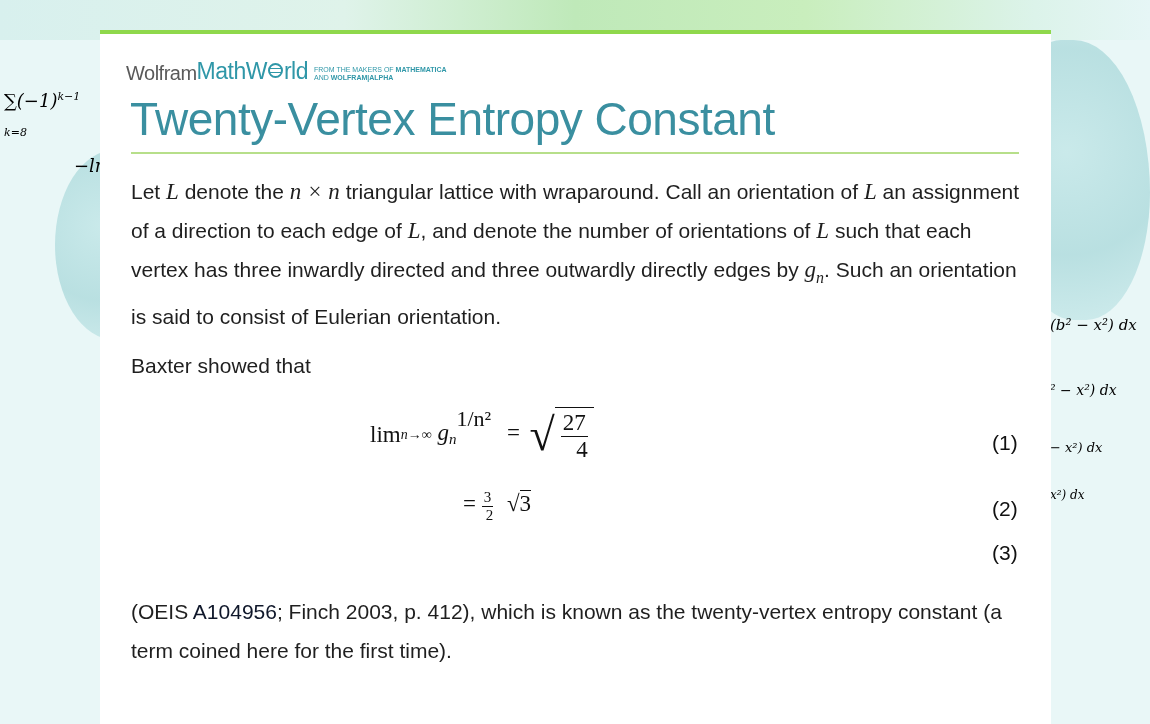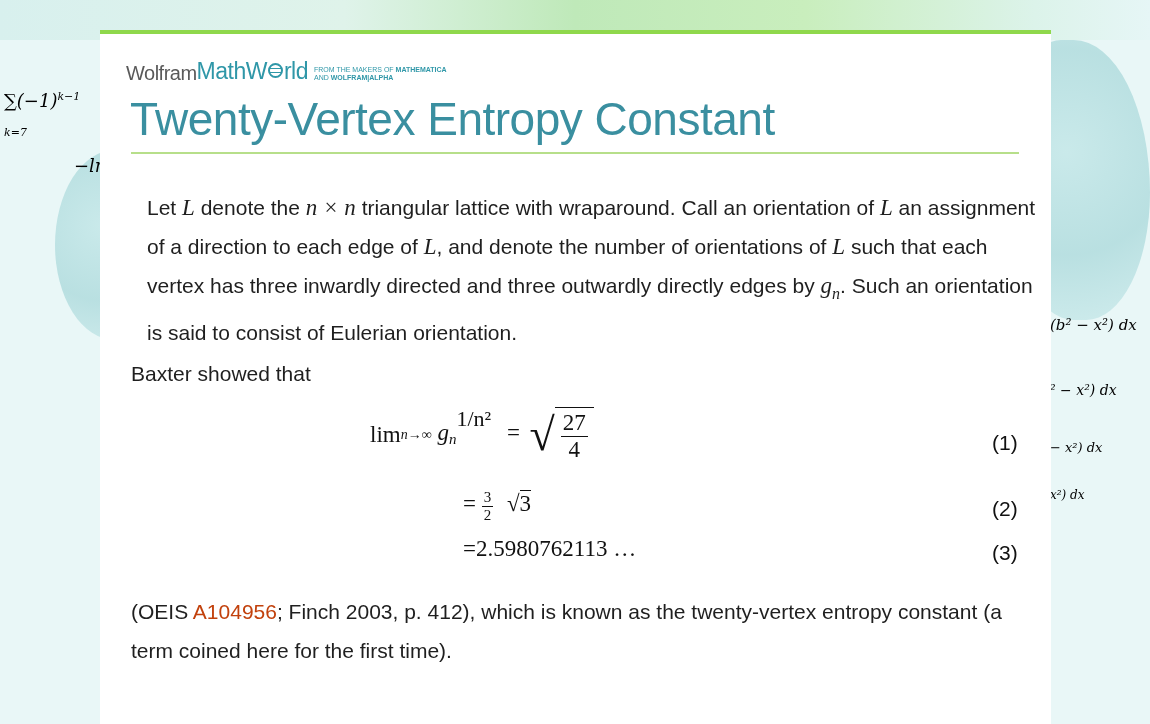--- a/index.html
+++ b/index.html
@@ -48,58 +48,58 @@
   }
   .para {
     position: absolute; left: 31px; width: 900px; font-size: 21px; line-height: 39px; color: #1f1f1f;
   }
   .m { font-family: "Liberation Serif", "DejaVu Serif", serif; font-style: italic; font-size: 23px; }
   .sub { font-size: 16px; vertical-align: -6px; }
   .eq {
     position: absolute; font-family: "Liberation Serif", "DejaVu Serif", serif; color: #111; font-size: 23px;
   }
   .eqnum { position: absolute; left: 892px; font-size: 21px; color: #111; }
-  .frac { display: inline-flex; flex-direction: column; align-items: center; vertical-align: middle; }
+  .frac { display: inline-flex; flex-direction: column; align-items: flex-end; vertical-align: middle; }
   .frac .num { border-bottom: 1.5px solid #111; padding: 0 2px; line-height: 1.1; }
   .frac .den { line-height: 1.1; }
-  .link { color: #c2410c; text-decoration: none; }
+  .link { color: #0f172a; text-decoration: none; }
 </style>
 </head>
 <body>
 
 <div class="bg-top"></div>
 <div class="bg-blob" style="left:55px; top:150px; width:120px; height:190px;"></div>
 <div class="bg-blob" style="left:1010px; top:40px; width:140px; height:280px; border-radius: 40% 60% 50% 50%;"></div>
 <div class="bg-formula" style="left:4px; top:90px; font-size:18px;">∑(−1)<sup style="font-size:11px">k−1</sup></div>
-<div class="bg-formula" style="left:4px; top:126px; font-size:11px;">k=7</div>
+<div class="bg-formula" style="left:4px; top:126px; font-size:11px;">k=8</div>
 <div class="bg-formula" style="left:74px; top:134px; font-size:18px;margin-top:21px;">−ln</div>
 <div class="bg-formula" style="left:1050px; top:316px; font-size:15px;">(b² − x²)  dx</div>
 <div class="bg-formula" style="left:1050px; top:382px; font-size:14px;font-style:italic;">² − x²)  dx</div>
 <div class="bg-formula" style="left:1050px; top:440px; font-size:13px;">− x²)  dx</div>
 <div class="bg-formula" style="left:1050px; top:488px; font-size:12px;">x²)  dx</div>
 
 <div class="card">
 
   <div class="brand">
     <span class="brand-wolfram">Wolfram</span>
     <span class="brand-mathworld"><span>MathW</span><span class="brand-globe"></span><span>rld</span></span>
     <span class="brand-tag">
       <span>FROM THE MAKERS OF </span><b>MATHEMATICA</b><br>
       <span>AND </span><b>WOLFRAM|ALPHA</b>
     </span>
   </div>
 
   <h1 class="page-title">Twenty-Vertex Entropy Constant</h1>
   <div class="title-rule"></div>
 
-  <p class="para" style="top:138px; margin:16px;">
+  <p class="para" style="top:138px; margin:0;">
     <span>Let </span><span class="m">L</span><span> denote the </span><span class="m">n × n</span><span> triangular lattice with wraparound. Call an orientation of </span><span class="m">L</span><span> an assignment of a direction to each edge of </span><span class="m">L</span><span>, and denote the number of orientations of </span><span class="m">L</span><span> such that each vertex has three inwardly directed and three outwardly directly edges by </span><span class="m">g</span><span class="m sub">n</span><span>. Such an orientation is said to consist of Eulerian orientation.</span>
   </p>
 
-  <p class="para" style="top:320px; margin:0;">Baxter showed that</p>
+  <p class="para" style="top:312px; margin:0;">Baxter showed that</p>
 
   <div class="eq" style="left:270px; top:372px;">
     <span style="display:inline-flex; flex-direction:row; align-items:center; vertical-align:middle;">
       <span>lim</span>
       <span style="font-size:14px; font-style:italic; line-height:14px;">n→∞</span>
     </span>
     <span style="font-style:italic;">g</span><span style="font-style:italic; font-size:15px; vertical-align:-4px;">n</span><span style="font-size:22px; vertical-align:14px;">1/n²</span>
     <span style="margin-left:10px;">=</span>
     <span style="font-size:46px; vertical-align:middle; margin-left:4px;">√</span><span class="frac" style="border-top:1.5px solid #111; padding:2px 6px 0 6px;">
       <span class="num">27</span>
@@ -111,21 +111,18 @@
   <div class="eq" style="left:363px; top:455px;">
     <span>=</span>
     <span class="frac" style="font-size:15px;">
       <span class="num" style="border-bottom-width:1px;">3</span>
       <span class="den">2</span>
     </span>
     <span style="margin-left:8px;">√</span><span style="border-top:1.5px solid #111;">3</span>
   </div>
   <div class="eqnum" style="top:463px;">(2)</div>
 
-  <div class="eq" style="left:363px; top:502px;">
-    <span>=</span><span>2.5980762113 …</span>
-  </div>
   <div class="eqnum" style="top:507px;">(3)</div>
 
   <p class="para" style="top:558px; margin:0;">
     <span>(OEIS </span><a class="link" href="#">A104956</a><span>; Finch 2003, p. 412), which is known as the twenty-vertex entropy constant (a term coined here for the first time).</span>
   </p>
 </div>
 
 </body></html>

